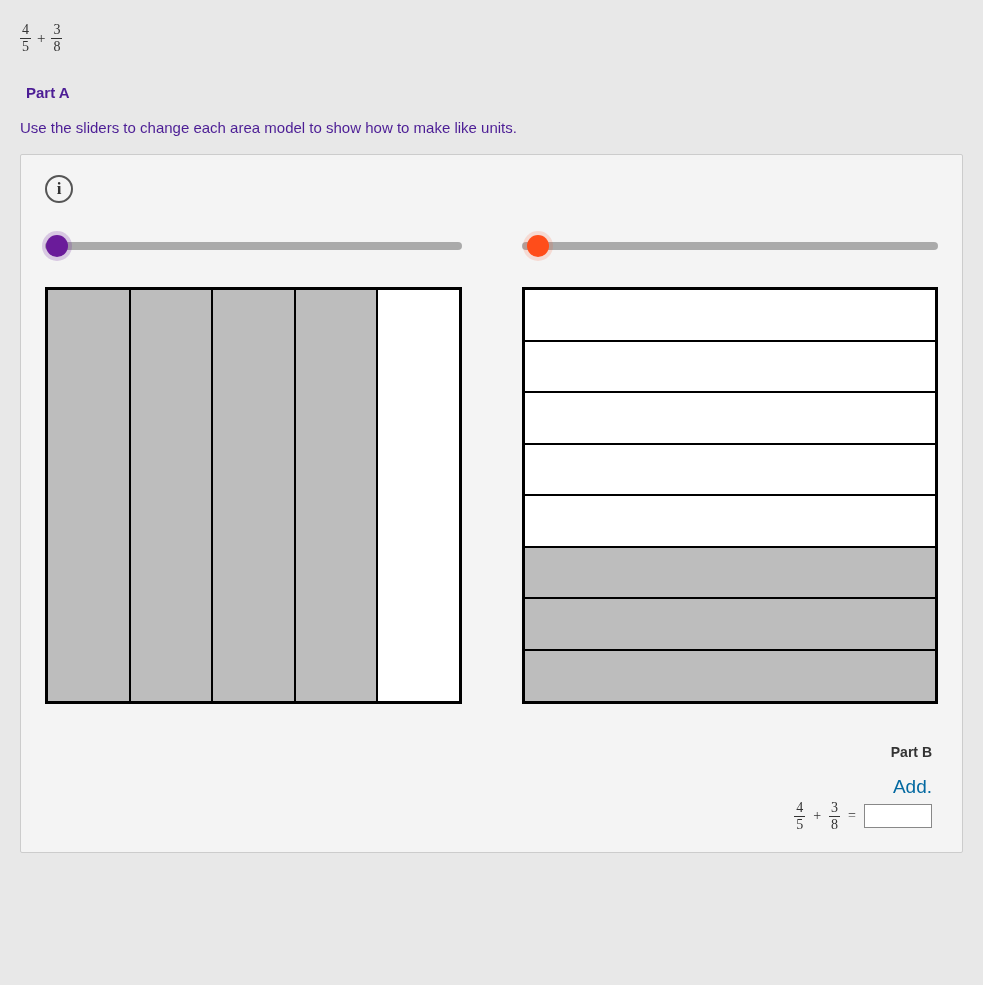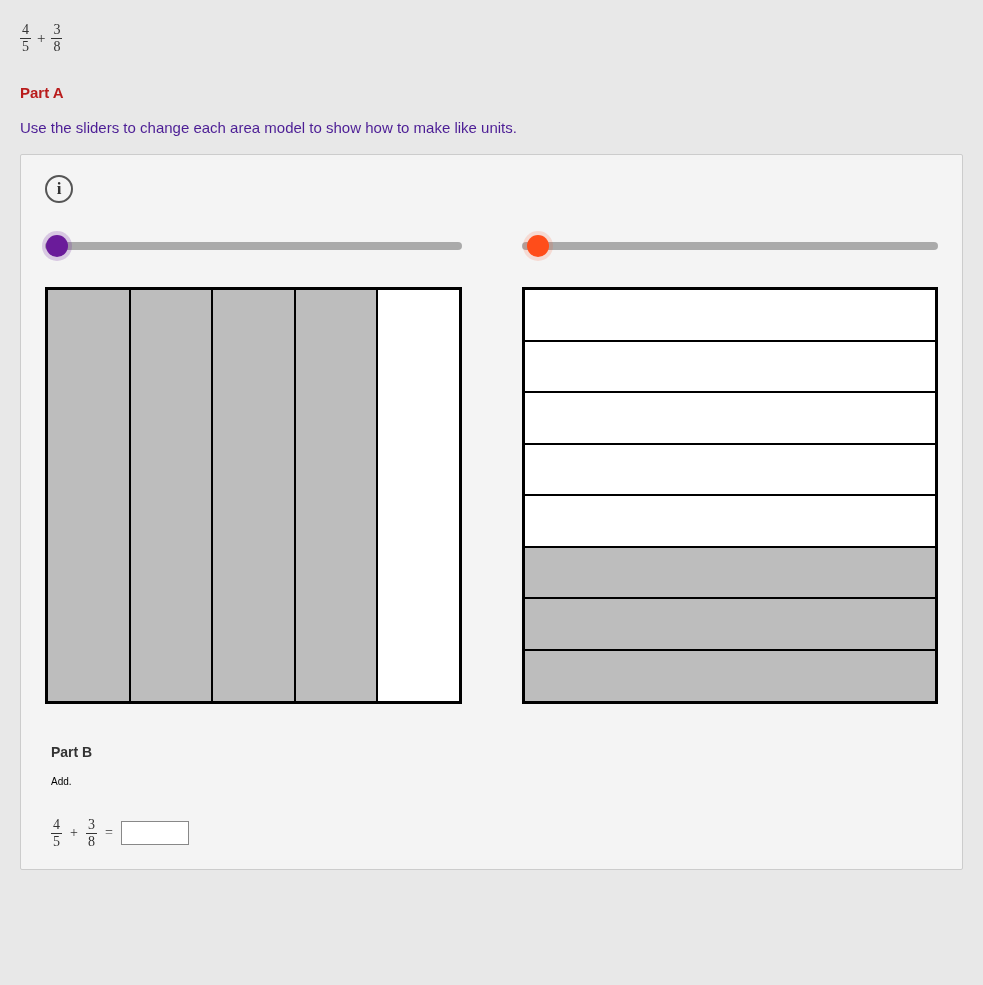--- a/index.html
+++ b/index.html
@@ -25,21 +25,22 @@
     align-items: center;
     line-height: 1;
     font-size: 14px;
   }
   .frac .num { border-bottom: 1px solid #333; padding: 0 2px 1px; }
   .frac .den { padding: 1px 2px 0; }
   .part-title {
     font-weight: bold;
     font-size: 15px;
     margin-bottom: 18px;
-    color: #b91c1c;
+    color: #4c1d95;
+    margin-left: 6px;
   }
   .part-instr {
     font-size: 15px;
     color: #4c1d95;
     margin-bottom: 18px;
   }
   .widget {
     background: #f4f4f4;
     border: 1px solid #ccc;
     border-radius: 2px;
@@ -104,30 +105,30 @@
   .model.horiz { flex-direction: column; }
   .cell {
     border: 1px solid #000;
     flex: 1;
   }
   .cell.shaded { background: #bdbdbd; }
   .cell.unshaded { background: #fff; }
   .partb {
     margin-top: 40px;
     padding: 0 6px;
+    text-align: right;
   }
   .partb-title {
     font-weight: bold;
     font-size: 14px;
     margin-bottom: 16px;
   }
   .partb-instr {
-    font-size: 10px;
-    color: #000000;
-    margin-bottom: 28px;
+    font-size: 19px;
+    color: #0369a1;
   }
   .answer-row {
     display: inline-flex;
     align-items: center;
     gap: 8px;
     font-size: 14px;
     font-family: 'Times New Roman', serif;
   }
   .answer-box {
     width: 68px;

